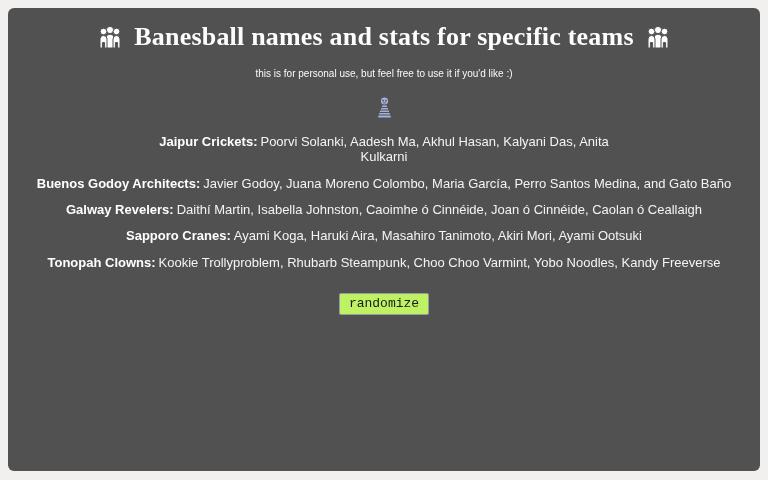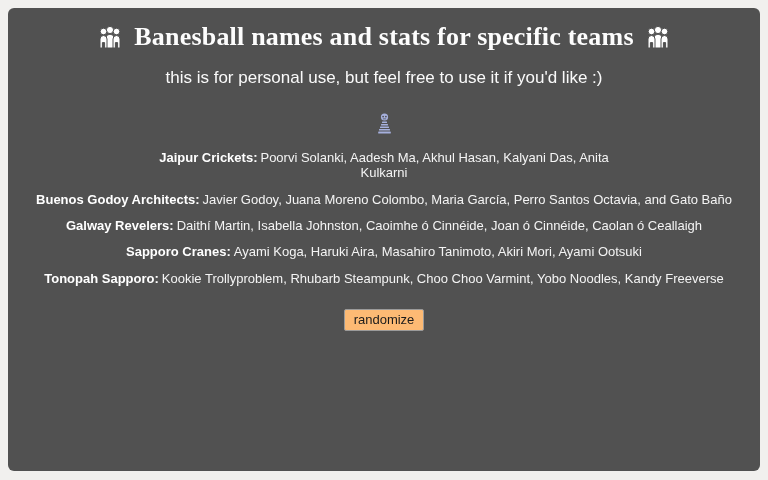--- a/index.html
+++ b/index.html
@@ -33,21 +33,21 @@
   .title-text {
     font-family: "Liberation Serif", "DejaVu Serif", serif;
     font-weight: 700;
     font-size: 26px;
     color: #fdfdfd;
     letter-spacing: 0.2px;
   }
   .people-icon svg { display: block; }
   .subtitle {
     margin-top: 16px;
-    font-size: 17px;
+    font-size: 10px;
     color: #fafafa;
   }
   .statue-link {
     display: inline-block;
     margin-top: 8px;
     line-height: 0;
     cursor: pointer;
   }
   .teams { margin-top: 4px; }
   .team {
@@ -57,24 +57,24 @@
     color: #f4f4f4;
   }
   .team b {
     font-weight: 700;
     color: #ffffff;
     margin-right: 3px;
   }
   .team.narrow { max-width: 462px; }
   .randomize-btn {
     margin-top: 12px;
-    font-family: Liberation Sans, sans-serif;
+    font-family: Liberation Mono, monospace;
     font-size: 13px;
     color: #1b1b1b;
-    background: #fdba74;
+    background: #bef264;
     border: 1px solid #9a9a9a;
     border-radius: 2px;
     padding: 2px 9px 3px;
     cursor: pointer;
   }
 </style>
 </head>
 <body>
 
 <div class="panel">
@@ -122,21 +122,21 @@
       <g fill="#515151">
         <circle cx="6.1" cy="3.6" r="0.9"></circle>
         <circle cx="8.9" cy="3.6" r="0.9"></circle>
         <rect x="5.8" y="5.5" width="3.4" height="0.8" rx="0.4"></rect>
       </g>
     </svg>
   </span>
 
   <div class="teams">
     <p class="team narrow"><b>Jaipur Crickets:</b><span>Poorvi Solanki, Aadesh Ma, Akhul Hasan, Kalyani Das, Anita Kulkarni</span></p>
-    <p class="team"><b>Buenos Godoy Architects:</b><span>Javier Godoy, Juana Moreno Colombo, Maria García, Perro Santos Octavia, and Gato Baño</span></p>
+    <p class="team"><b>Buenos Godoy Architects:</b><span>Javier Godoy, Juana Moreno Colombo, Maria García, Perro Santos Medina, and Gato Baño</span></p>
     <p class="team"><b>Galway Revelers:</b><span>Daithí Martin, Isabella Johnston, Caoimhe ó Cinnéide, Joan ó Cinnéide, Caolan ó Ceallaigh</span></p>
     <p class="team"><b>Sapporo Cranes:</b><span>Ayami Koga, Haruki Aira, Masahiro Tanimoto, Akiri Mori, Ayami Ootsuki</span></p>
-    <p class="team"><b>Tonopah Sapporo:</b><span>Kookie Trollyproblem, Rhubarb Steampunk, Choo Choo Varmint, Yobo Noodles, Kandy Freeverse</span></p>
+    <p class="team"><b>Tonopah Clowns:</b><span>Kookie Trollyproblem, Rhubarb Steampunk, Choo Choo Varmint, Yobo Noodles, Kandy Freeverse</span></p>
   </div>
 
   <button class="randomize-btn">randomize</button>
 
 </div>
 
 </body></html>

